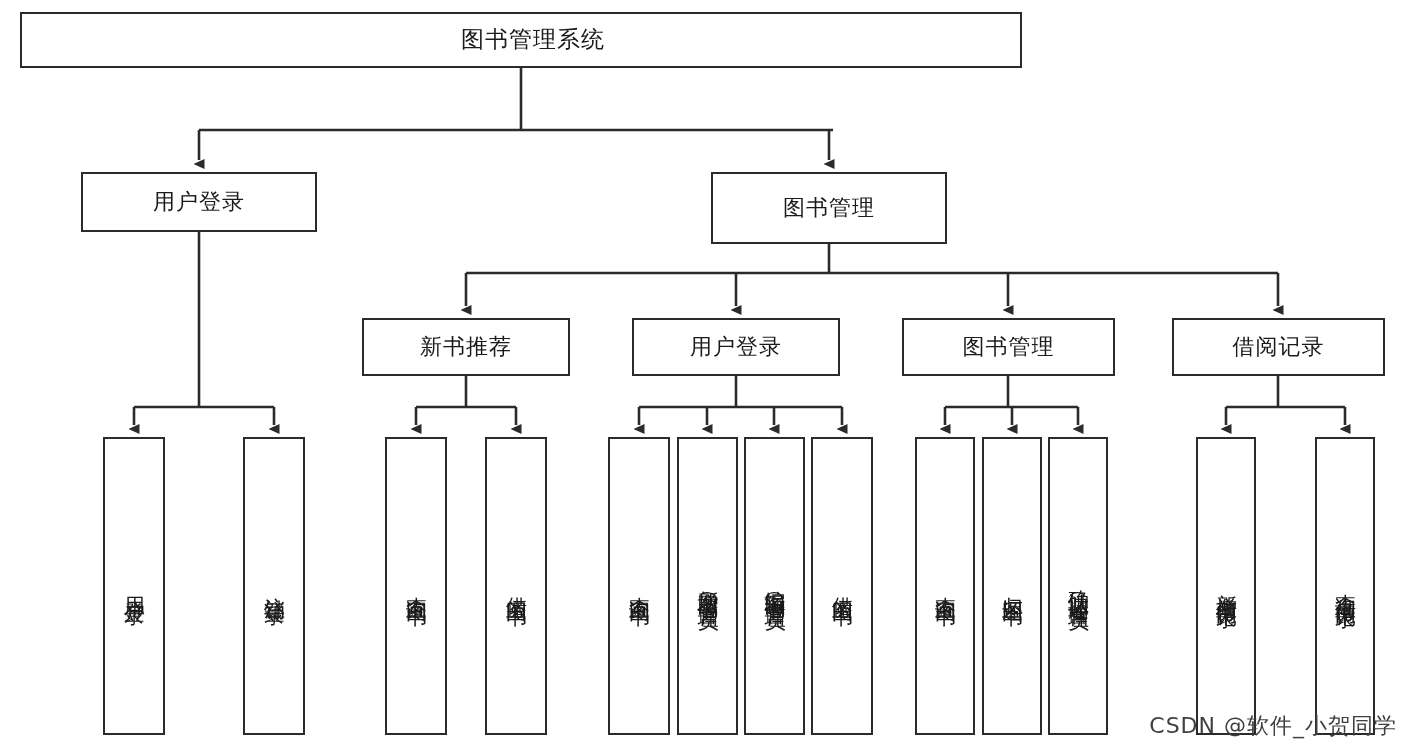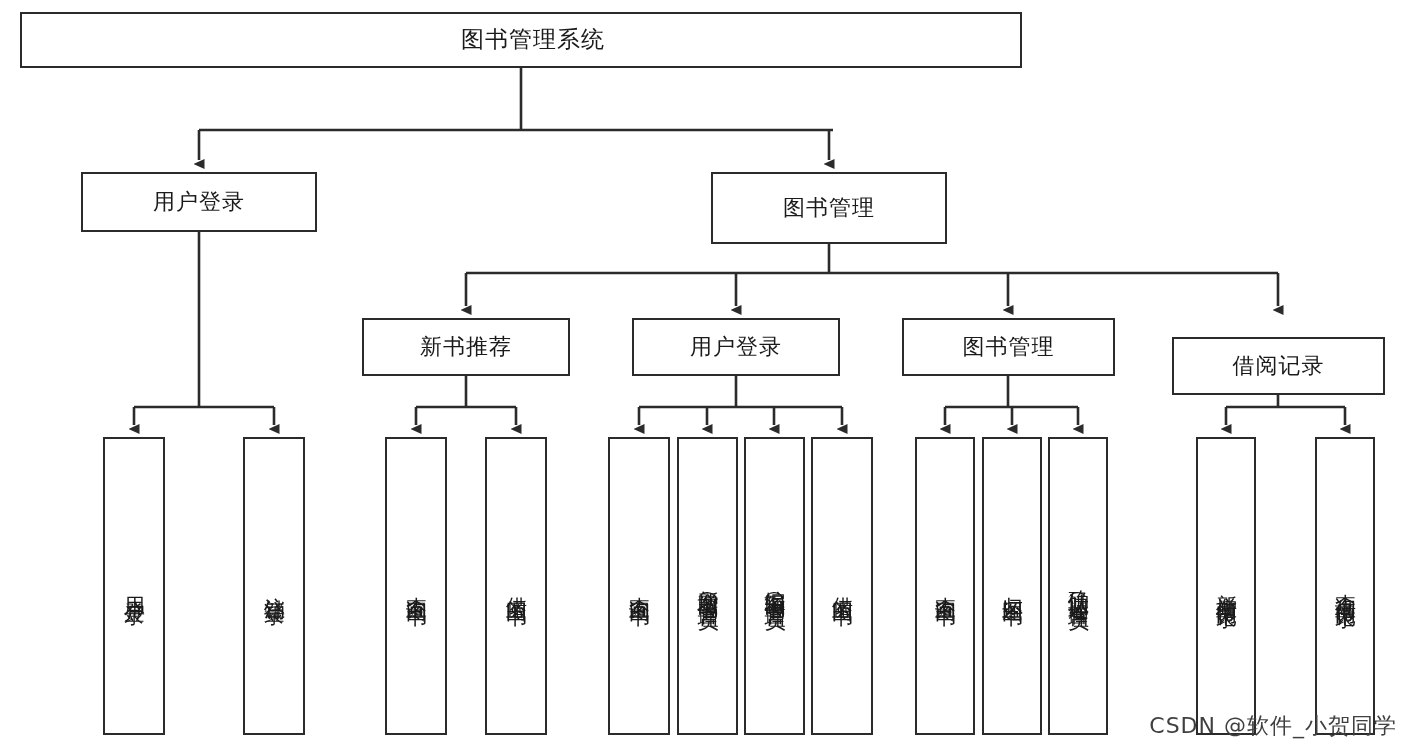--- a/index.html
+++ b/index.html
@@ -136,21 +136,21 @@
 
   <div class="node h" style="left: 362px; top: 318px; width: 208px; height: 58px;">
     <span class="label">新书推荐</span>
   </div>
   <div class="node h" style="left: 632px; top: 318px; width: 208px; height: 58px;">
     <span class="label">用户登录</span>
   </div>
   <div class="node h" style="left: 902px; top: 318px; width: 213px; height: 58px;">
     <span class="label">图书管理</span>
   </div>
-  <div class="node h" style="left: 1172px; top: 318px; width: 213px; height: 58px; margin-top: 19px;">
+  <div class="node h" style="left: 1172px; top: 318px; width: 213px; height: 58px;">
     <span class="label">借阅记录</span>
   </div>
 
   <div class="node v" style="left: 103px; top: 437px; width: 62px; height: 298px;">
     <span class="label">用户登录</span>
   </div>
   <div class="node v" style="left: 243px; top: 437px; width: 62px; height: 298px;">
     <span class="label">注销登录</span>
   </div>
   <div class="node v" style="left: 385px; top: 437px; width: 62px; height: 298px;">

